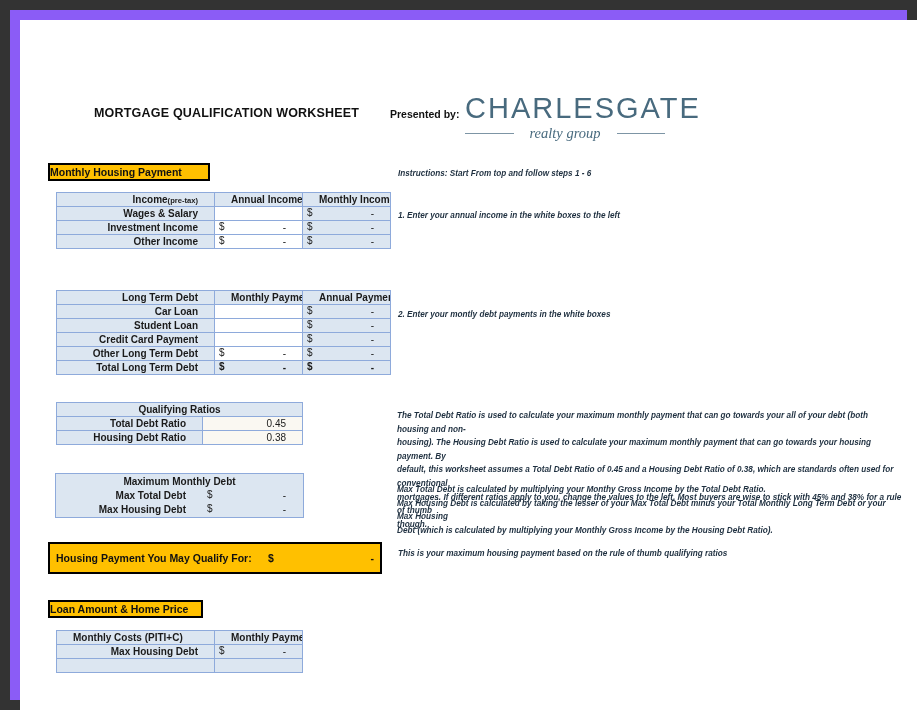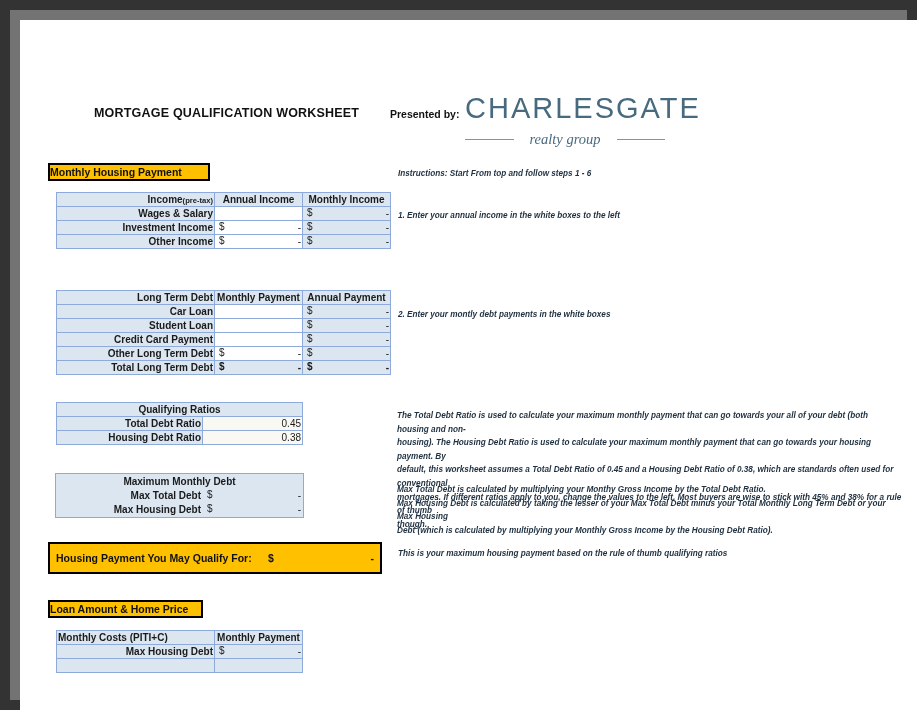--- a/index.html
+++ b/index.html
@@ -14,21 +14,21 @@
     color: #1a1a1a;
     overflow: hidden;
   }
   
   .page-frame {
     position: absolute;
     left: 0; top: 0;
     width: 917px; height: 710px;
     box-sizing: border-box;
     border: 10px solid #333333;
-    background: #737373;
+    background: #8b5cf6;
   }
   .sheet {
     position: absolute;
     left: 10px; top: 10px;
     width: 897px;
     height: 690px;
     background: #ffffff;
   }
 
   
@@ -66,21 +66,21 @@
     font-weight: 400;
     line-height: 32px;
     color: #486a7e;
     white-space: nowrap;
   }
   .logo-sub {
     display: flex;
     align-items: center;
     justify-content: center;
     gap: 16px;
-    margin-top: 7px;
+    margin-top: 1px;
   }
   .logo-rule {
     flex: 1 1 auto;
     height: 1px;
     background: #7d95a5;
   }
   .logo-sub-text {
     font-family: "Liberation Serif", serif;
     font-style: italic;
     font-size: 14.5px;
@@ -152,21 +152,21 @@
   table.grid {
     position: absolute;
     border-collapse: collapse;
     font-size: 10px;
     color: #1a1a1a;
     table-layout: fixed;
   }
   table.grid td {
     border: 1px solid #8eaadb;
     height: 14px;
-    padding: 0 1px;
+    padding: 0 16px;
     box-sizing: border-box;
     white-space: nowrap;
     overflow: hidden;
   }
   .blue     { background: #DCE6F1; }
   .white    { background: #ffffff; }
   .cream    { background: #FAF8F2; }
   .bold     { font-weight: bold; }
   .right    { text-align: right; }
   .center   { text-align: center; }

